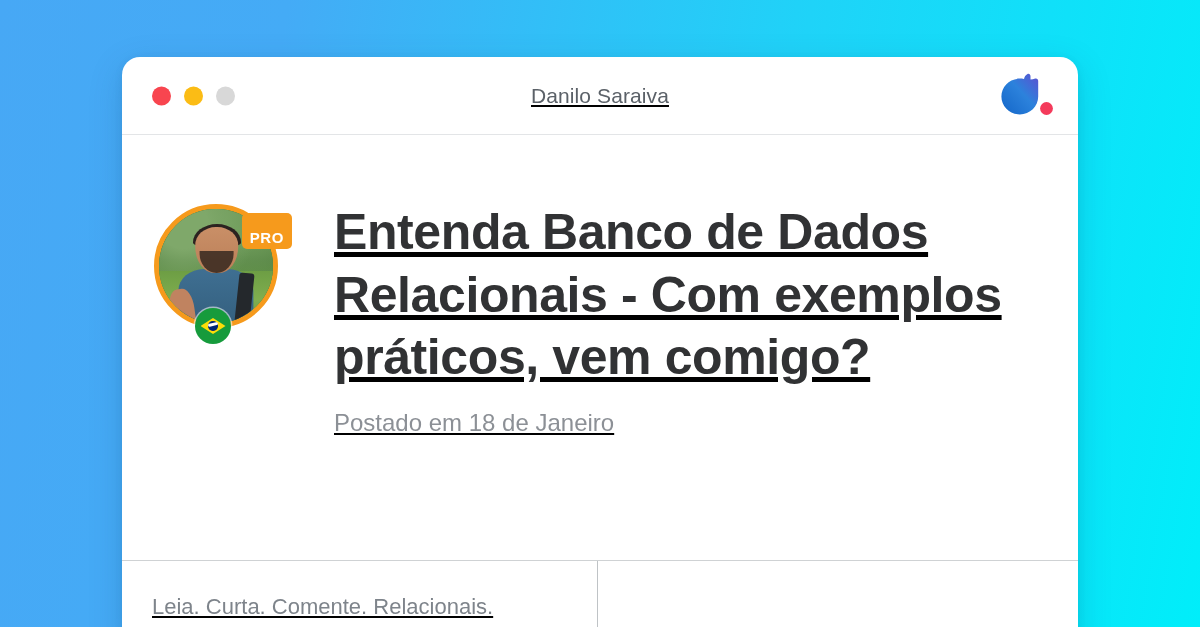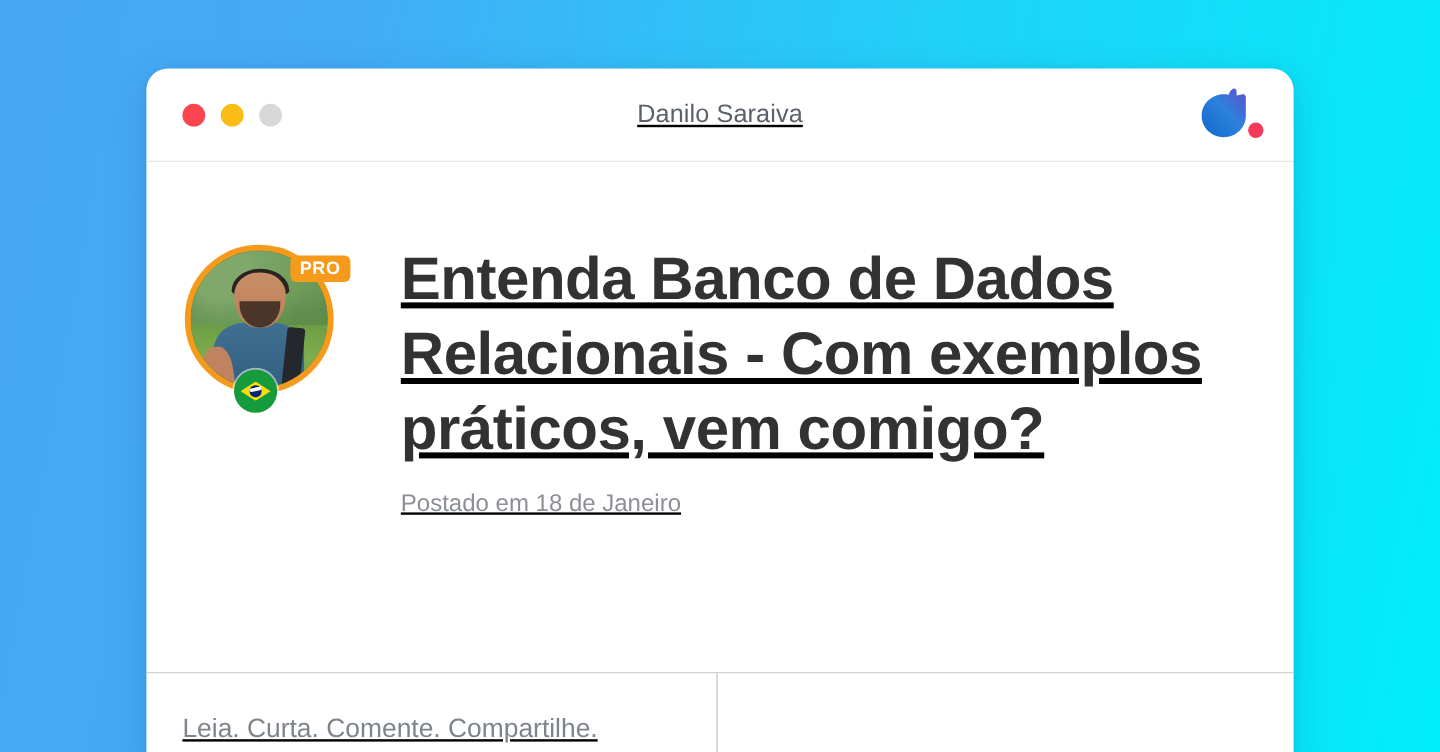--- a/index.html
+++ b/index.html
@@ -174,21 +174,21 @@
   
   #pro-badge {
     position: absolute;
     right: -10px;
     top: 9px;
     background: #F69A1C;
     color: #ffffff;
     font-size: 15px;
     font-weight: 700;
     letter-spacing: 0.6px;
-    padding: 3px 8px 4px;
+    padding: 17px 8px 4px;
     border-radius: 5px;
     line-height: 1;
     z-index: 3;
   }
 
   
   #flag-badge {
     position: absolute;
     left: 41px;
     bottom: -12px;
@@ -236,21 +236,21 @@
     font-size: 50px;
     font-weight: 700;
     line-height: 1.25;
     color: #313234;
     letter-spacing: -0.4px;
     max-width: 670px;
   }
 
   #post-date {
     margin-top: 20px;
-    font-size: 20px;
+    font-size: 24px;
     color: #8C9096;
     font-weight: 400;
   }
 
   
   #window-footer {
     flex: 0 0 92px;
     height: 92px;
     display: flex;
     align-items: stretch;
@@ -328,18 +328,18 @@
     </div>
 
     <div id="post-text">
       <h1 id="post-title">Entenda Banco de Dados Relacionais - Com exemplos práticos, vem comigo?</h1>
       <div id="post-date">Postado em 18 de Janeiro</div>
     </div>
   </div>
 
   <div id="window-footer">
     <div id="footer-tagline-cell">
-      <span id="footer-tagline">Leia. Curta. Comente. Compartilhe.</span>
+      <span id="footer-tagline">Leia. Curta. Comente. Relacionais.</span>
     </div>
     <div id="footer-right-cell"></div>
   </div>
 
 </div>
 
 </body></html>

